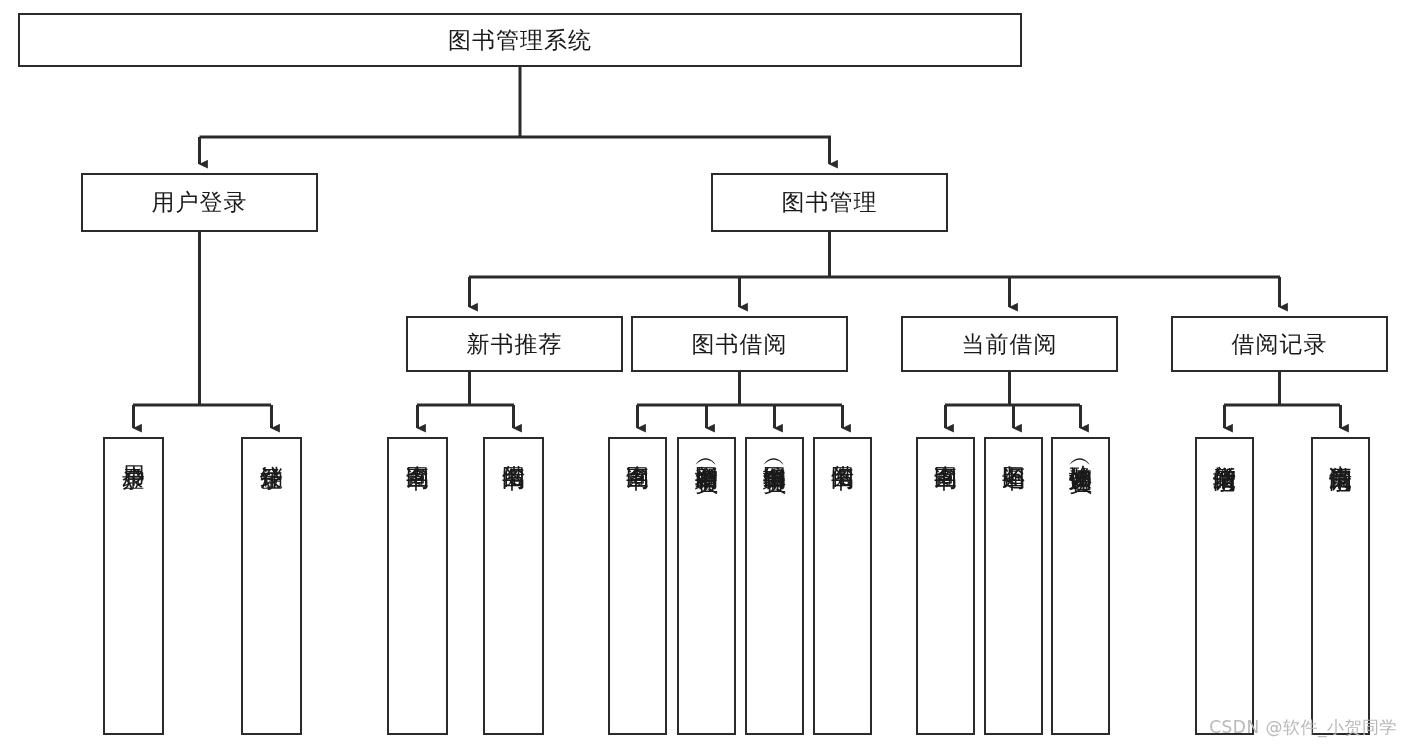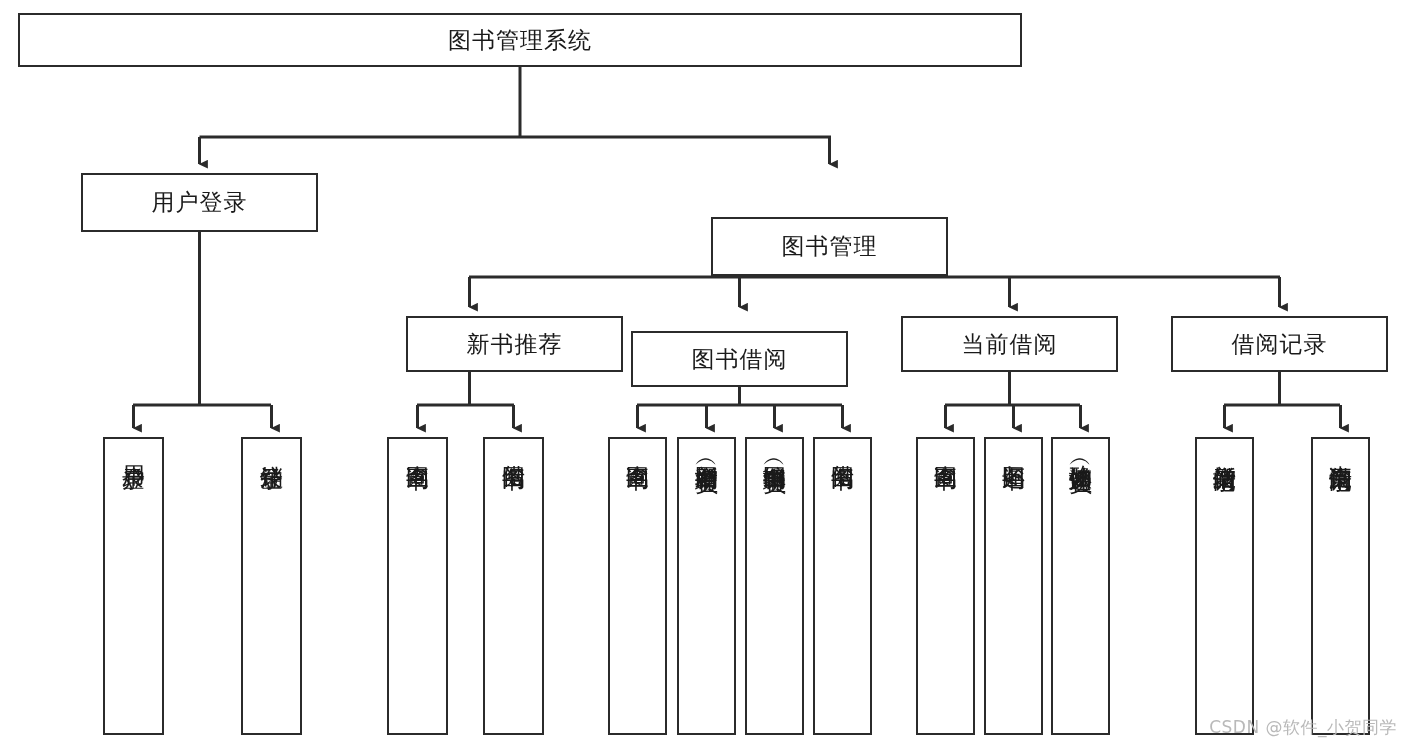--- a/index.html
+++ b/index.html
@@ -117,28 +117,28 @@
     </g>
   </svg>
 
   <div class="node h" style="left:18px;top:13px;width:1004px;height:54px;">
     <span>图书管理系统</span>
   </div>
 
   <div class="node h" style="left:81px;top:173px;width:237px;height:59px;">
     <span>用户登录</span>
   </div>
-  <div class="node h" style="left:711px;top:173px;width:237px;height:59px;margin-top:44px;">
+  <div class="node h" style="left:711px;top:173px;width:237px;height:59px;">
     <span>图书管理</span>
   </div>
 
   <div class="node h" style="left:361px;top:316px;width:217px;height:56px;margin-left:45px;">
     <span>新书推荐</span>
   </div>
-  <div class="node h" style="left:631px;top:331px;width:217px;height:56px;">
+  <div class="node h" style="left:631px;top:316px;width:217px;height:56px;">
     <span>图书借阅</span>
   </div>
   <div class="node h" style="left:901px;top:316px;width:217px;height:56px;align-items:center;">
     <span>当前借阅</span>
   </div>
   <div class="node h" style="left:1171px;top:316px;width:217px;height:56px;">
     <span>借阅记录</span>
   </div>
 
   <div class="node v" style="left:103px;top:437px;width:61px;height:298px;">

